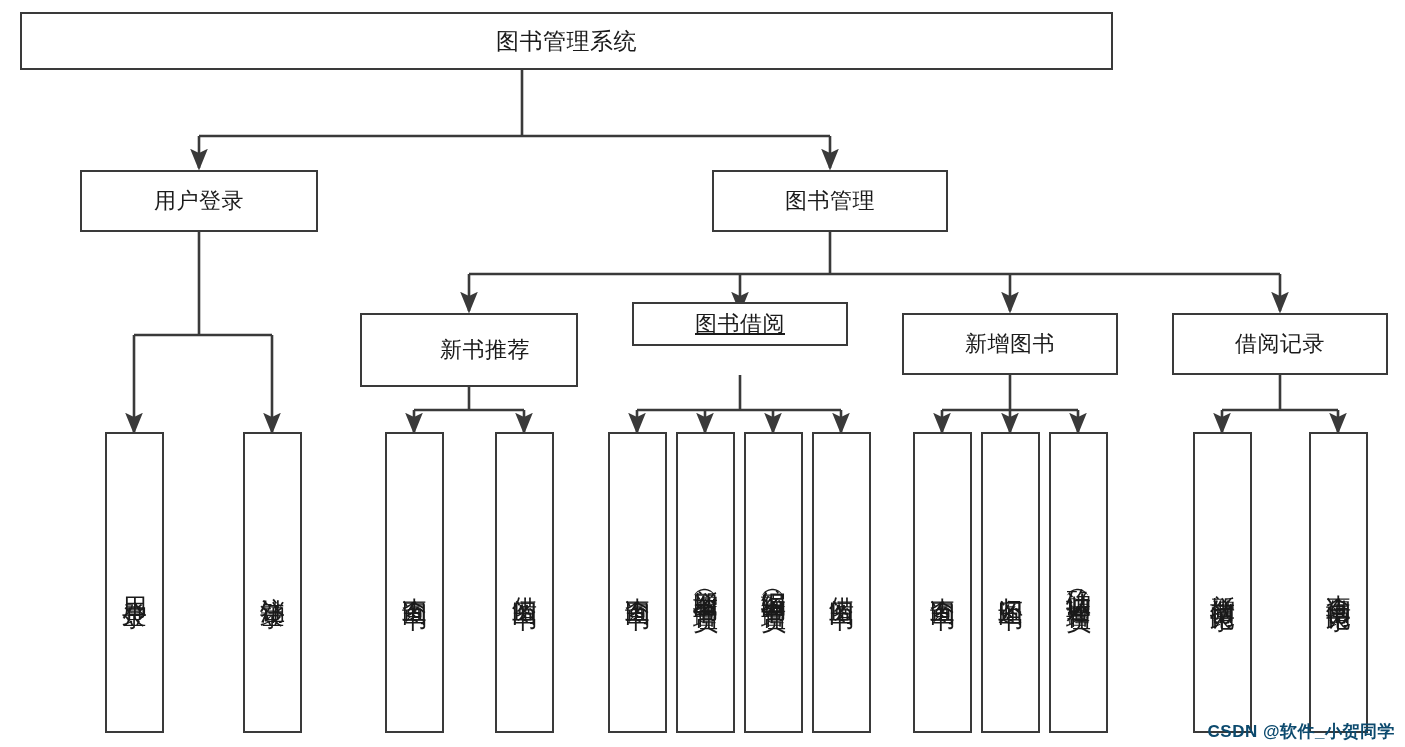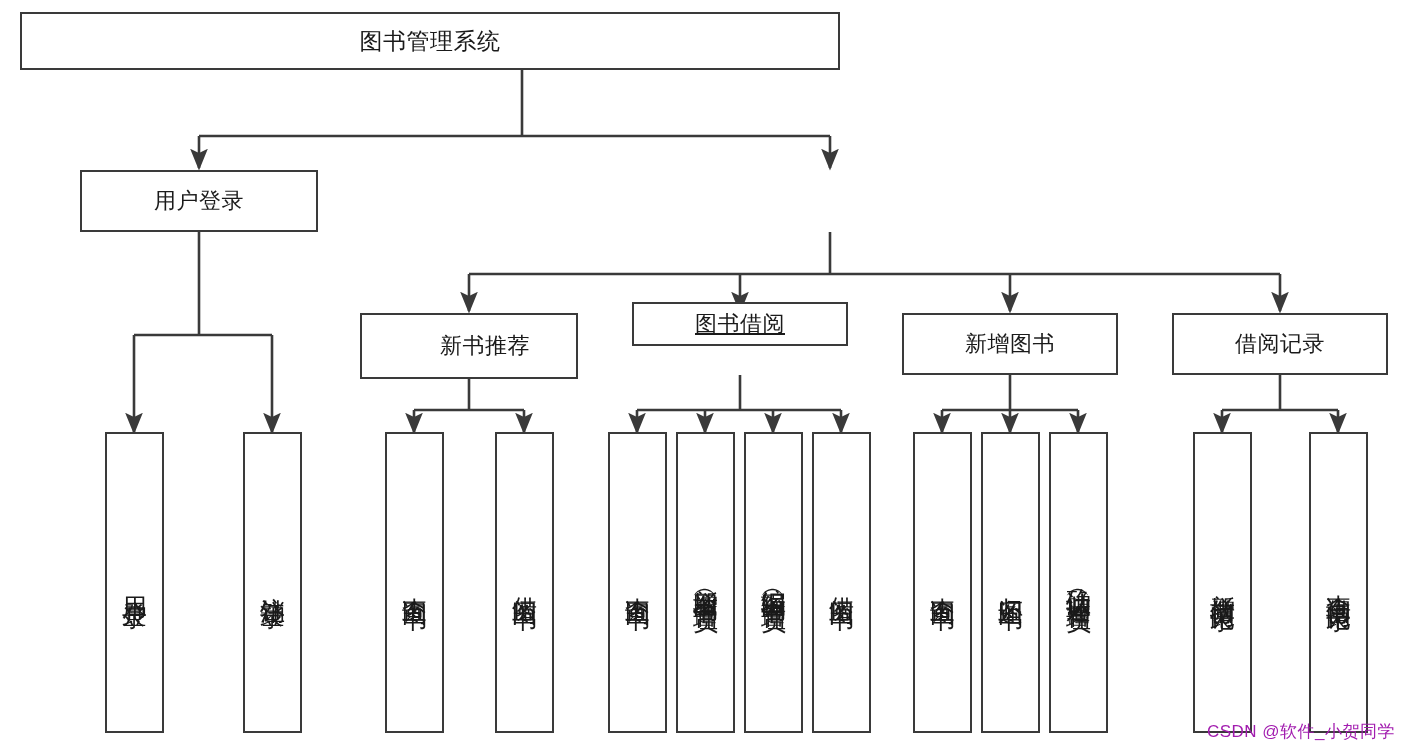--- a/index.html
+++ b/index.html
@@ -64,24 +64,25 @@
     line-height: 1.08;
     letter-spacing: 3px;
     white-space: nowrap;
     max-height: 290px;
   }
   #watermark {
     position: absolute;
     right: 10px;
     bottom: 4px;
     font-size: 17px;
-    color: #a21caf;
+    color: #0c4a6e;
     letter-spacing: 0.5px;
     z-index: 5;
     white-space: nowrap;
+    font-weight: bold;
   }
 </style>
 </head>
 <body>
 
 <div id="canvas">
 
   <svg id="edges" viewBox="0 0 1405 747" xmlns="http://www.w3.org/2000/svg">
     <defs>
       <marker id="arrow" markerWidth="9" markerHeight="9" refX="7.4" refY="4" orient="auto" markerUnits="strokeWidth">
@@ -130,29 +131,32 @@
       <path d="M1010,410 L1010,432" marker-end="url(#arrow)"></path>
       <path d="M1078,410 L1078,432" marker-end="url(#arrow)"></path>
 
       <path d="M1280,375 L1280,410"></path>
       <path d="M1222,410 L1338,410"></path>
       <path d="M1222,410 L1222,432" marker-end="url(#arrow)"></path>
       <path d="M1338,410 L1338,432" marker-end="url(#arrow)"></path>
     </g>
   </svg>
 
-  <div class="node horiz root" style="left:20px; top:12px; width:820px; height:58px;">
+  <div class="node horiz root" style="left:20px; top:12px; width:1093px; height:58px;">
     <span class="lbl">图书管理系统</span>
   </div>
 
   <div class="node horiz" style="left:80px; top:170px; width:238px; height:62px;">
     <span class="lbl">用户登录</span>
   </div>
-
-  <div class="node horiz" style="left:360px; top:313px; width:218px; height:66px;padding-left:32px;">
+  <div class="node horiz" style="left:712px; top:170px; width:236px; height:62px;">
+    <span class="lbl">图书管理</span>
+  </div>
+
+  <div class="node horiz" style="left:360px; top:313px; width:218px; height:74px;padding-left:32px;">
     <span class="lbl">新书推荐</span>
   </div>
   <div class="node horiz" style="left:632px; top:302px; width:216px; height:44px;text-decoration:underline;">
     <span class="lbl">图书借阅</span>
   </div>
   <div class="node horiz" style="left:902px; top:313px; width:216px; height:62px;">
     <span class="lbl">新增图书</span>
   </div>
   <div class="node horiz" style="left:1172px; top:313px; width:216px; height:62px;align-items:center;">
     <span class="lbl">借阅记录</span>

